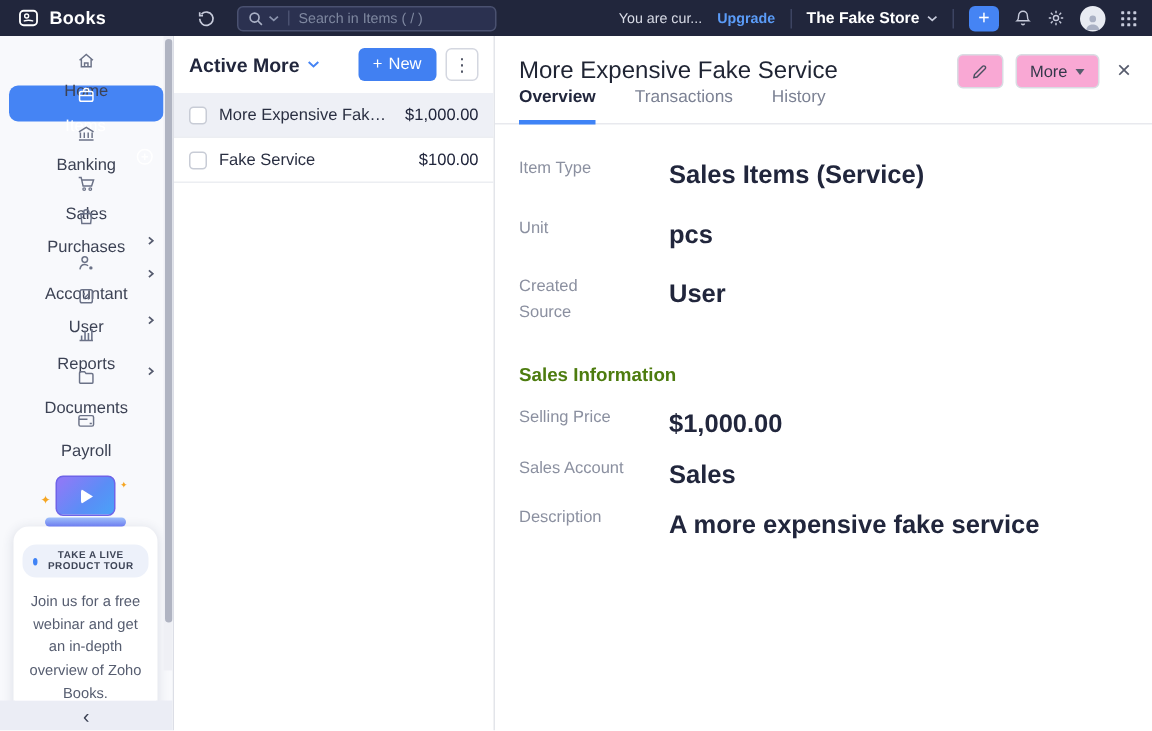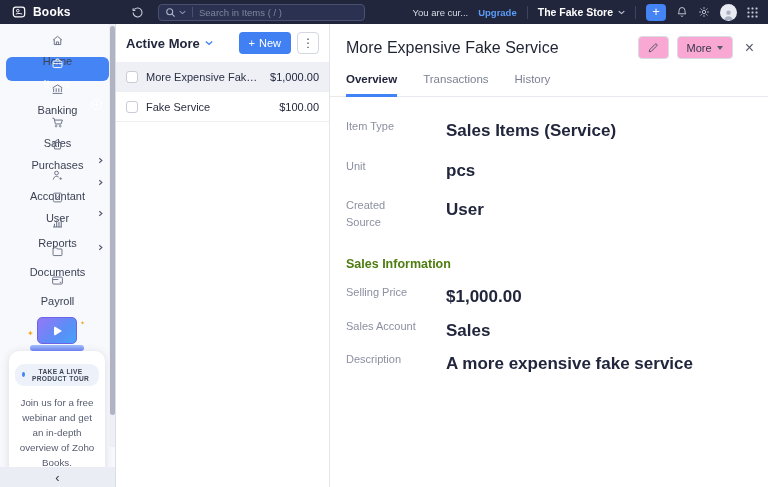--- a/index.html
+++ b/index.html
@@ -5,21 +5,21 @@
   * { margin:0; padding:0; box-sizing:border-box; }
   html,body { width:768px; height:487px; overflow:hidden; }
   body { font-family:"Liberation Sans", sans-serif; background:#fff; color:#23293d; }
 
   
   .topbar { height:24px; background:#21263c; display:flex; align-items:center; color:#fff; }
   .brand { width:115px; display:flex; align-items:center; gap:7px; padding-left:12px; flex:0 0 auto; cursor:pointer; }
   .brand svg { display:block; }
   .brand-name { font-size:12px; font-weight:700; letter-spacing:.2px; }
   .tb-hist { margin-left:16px; color:#c7cbdb; display:flex; cursor:pointer; }
-  .searchbox { margin-left:14px; width:207px; height:17px; border:1px solid #4a5170; background:#2b3150; border-radius:4px; display:flex; align-items:center; padding:0 6px; gap:3px; }
+  .searchbox { margin-left:14px; width:173px; height:17px; border:1px solid #4a5170; background:#2b3150; border-radius:4px; display:flex; align-items:center; padding:0 6px; gap:3px; }
   .searchbox .sdiv { width:1px; height:10px; background:#4a5170; margin:0 3px; }
   .searchbox input { flex:1; min-width:0; background:transparent; border:0; outline:none; color:#d3d7e4; font-size:9.5px; font-family:"Liberation Sans",sans-serif; }
   .searchbox input::placeholder { color:#7e879f; }
   .tb-right { margin-left:auto; display:flex; align-items:center; gap:10px; padding-right:10px; }
   .trial { font-size:9.5px; color:#d8dbe6; }
   .upgrade { font-size:9.5px; font-weight:700; color:#5b9cf8; cursor:pointer; }
   .vdiv { width:1px; height:13px; background:#3d4462; }
   .org { display:flex; align-items:center; gap:5px; font-size:10.5px; font-weight:700; cursor:pointer; }
   .plusbtn { width:20px; height:17px; background:#4584f4; border:0; border-radius:4px; color:#fff; font-size:13px; line-height:15px; font-weight:400; cursor:pointer; display:flex; align-items:center; justify-content:center; padding-bottom:1px; }
   .tb-ic { color:#c7cbdb; display:flex; cursor:pointer; }
@@ -74,21 +74,21 @@
   
   .main { flex:1; background:#fff; }
   .main-header { display:flex; align-items:center; padding:12px 14px 0 16px; }
   .main-title { font-size:16px; font-weight:500; color:#1f2433; }
   .main-actions { margin-left:auto; display:flex; align-items:center; gap:8px; }
   .hbtn { height:23px; background:#f9a8d4; border:1px solid #d9dce3; border-radius:4px; display:flex; align-items:center; justify-content:center; cursor:pointer; color:#4a4f60; font-family:"Liberation Sans",sans-serif; }
   .edit-btn { width:31px; }
   .more-btn { padding:0 9px; gap:5px; font-size:11px; color:#33384a; }
   .caret-dn { width:0; height:0; border-left:3px solid transparent; border-right:3px solid transparent; border-top:4px solid #565b6c; }
   .close-x { font-size:16px; color:#565b6c; margin-left:4px; cursor:pointer; line-height:1; }
-  .tabs { display:flex; gap:26px; padding:0 16px; margin-top:14px; border-bottom:1px solid #e8e9ee; }
+  .tabs { display:flex; gap:26px; padding:0 16px; border-bottom:1px solid #e8e9ee; }
   .tab { font-size:11.5px; color:#7c8294; padding-bottom:9px; cursor:pointer; border-bottom:3px solid transparent; margin-bottom:-1px; }
   .tab.active { color:#21263c; font-weight:700; border-bottom-color:#3f83f6; }
   .detail-body { padding:21px 16px 0; }
   .frow { display:flex; margin-bottom:14px; }
   .frow .flabel { width:100px; padding-right:26px; font-size:11px; color:#8b90a0; line-height:1.5; flex:0 0 auto; }
   .frow .fvalue { font-size:17px; font-weight:600; color:#21263c; line-height:1.5; }
   .section-head { font-size:12.5px; font-weight:700; color:#4d7c0f; margin:27px 0 13px; }
   .sales .frow { margin-bottom:8px; }
 </style>
 </head>

